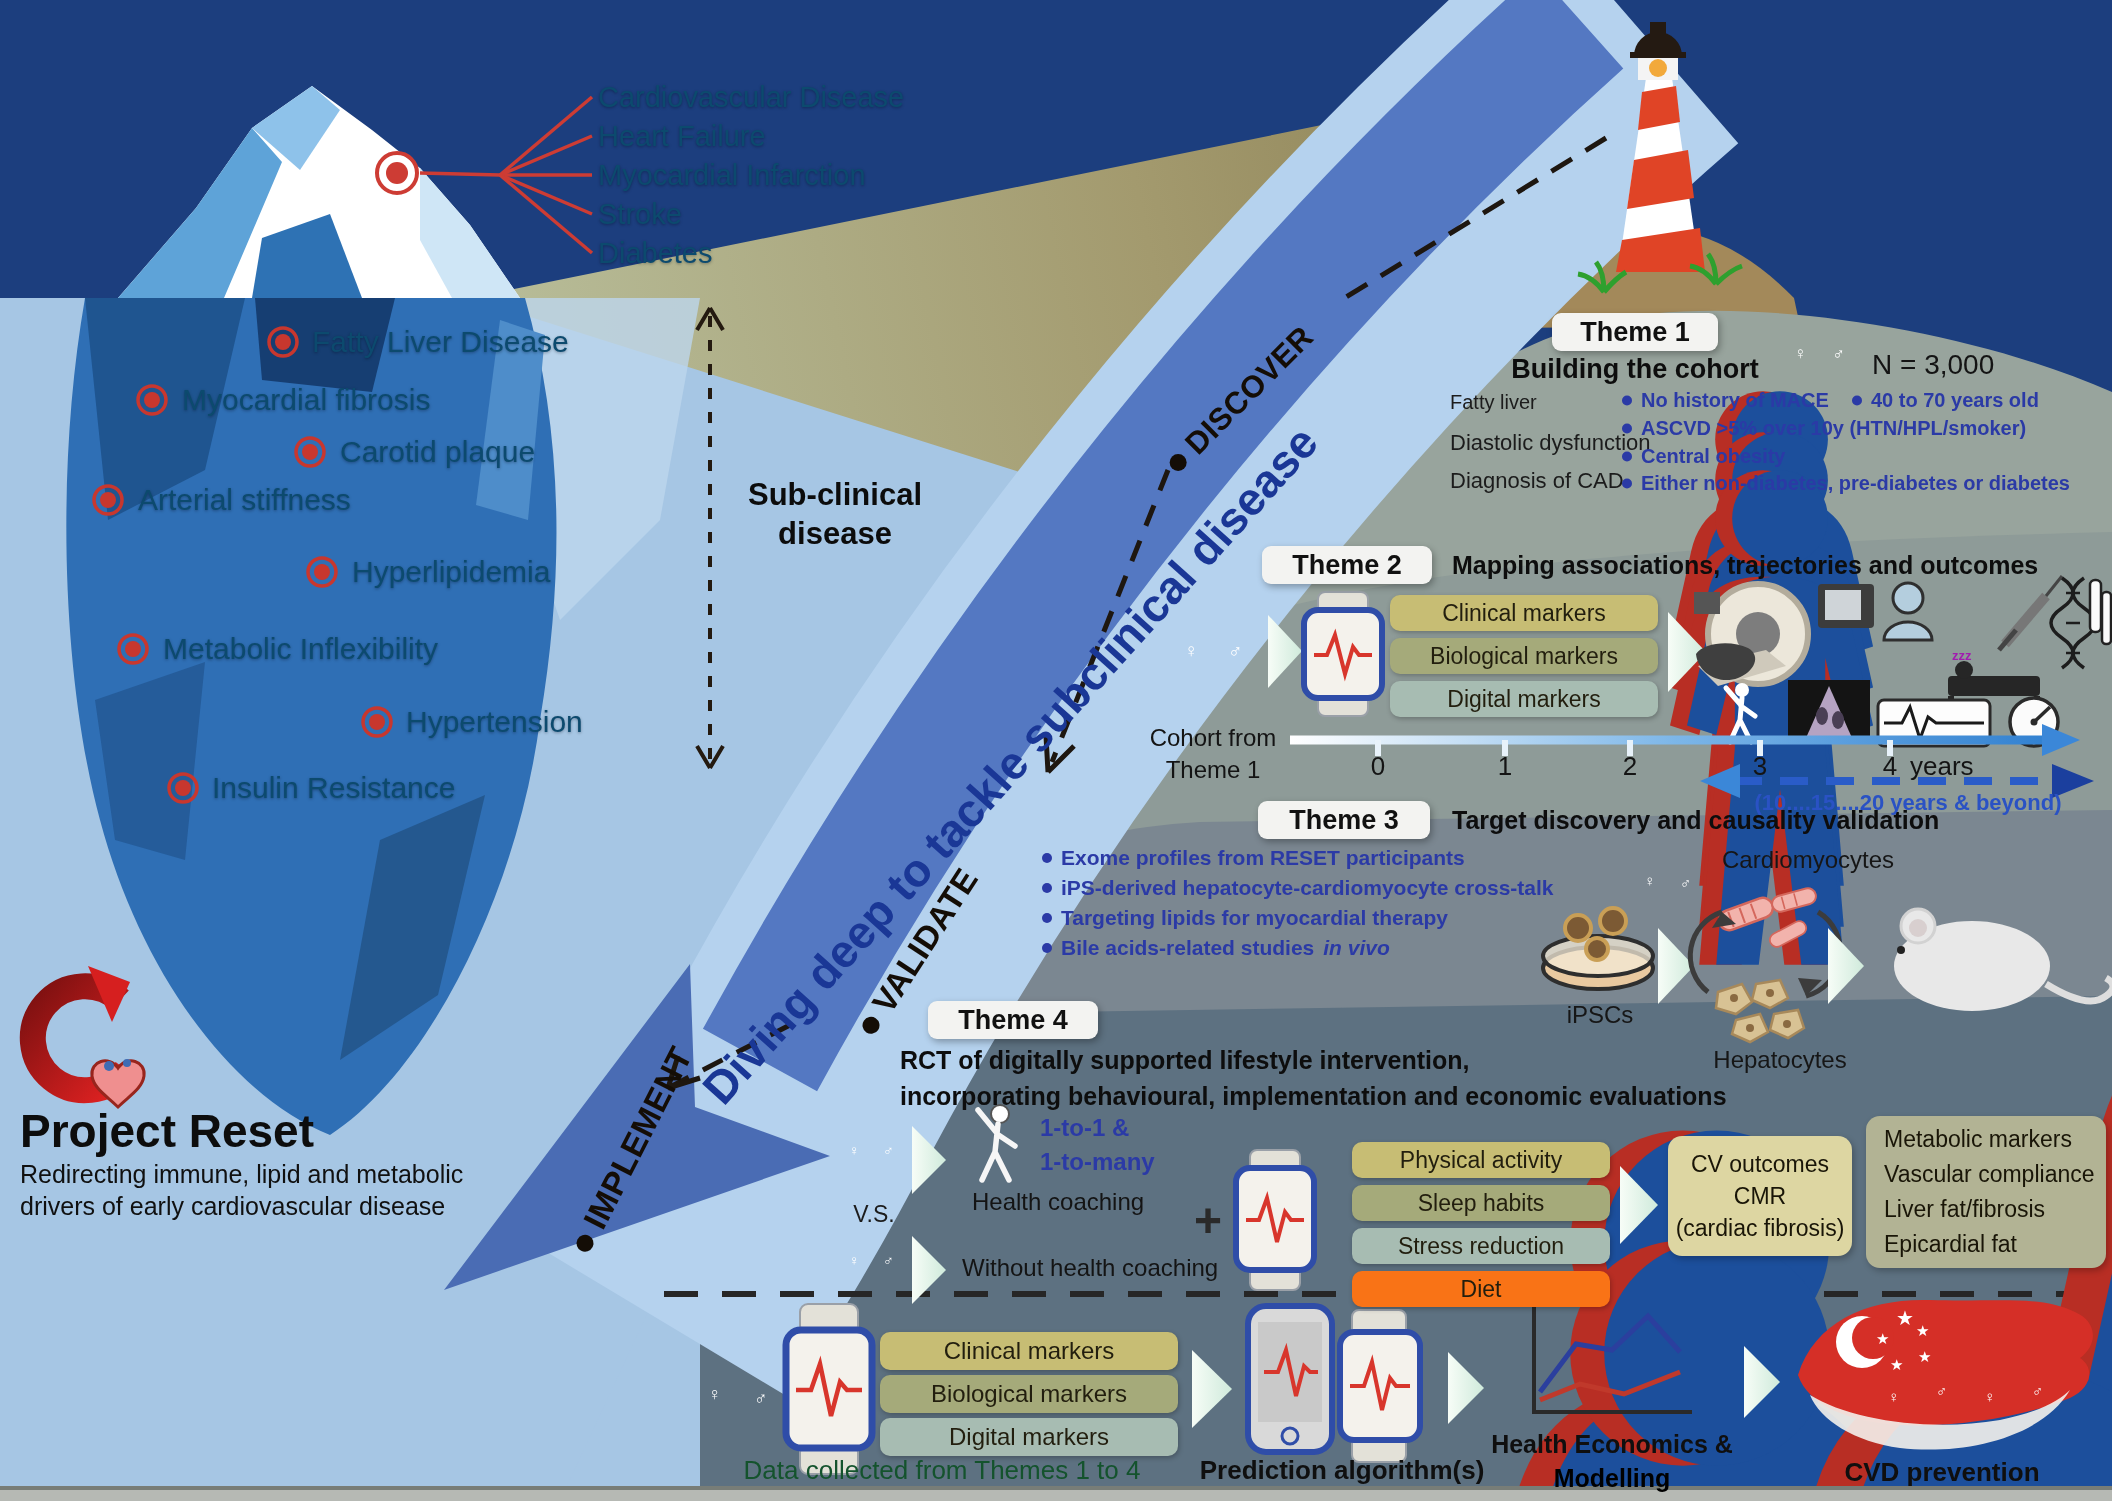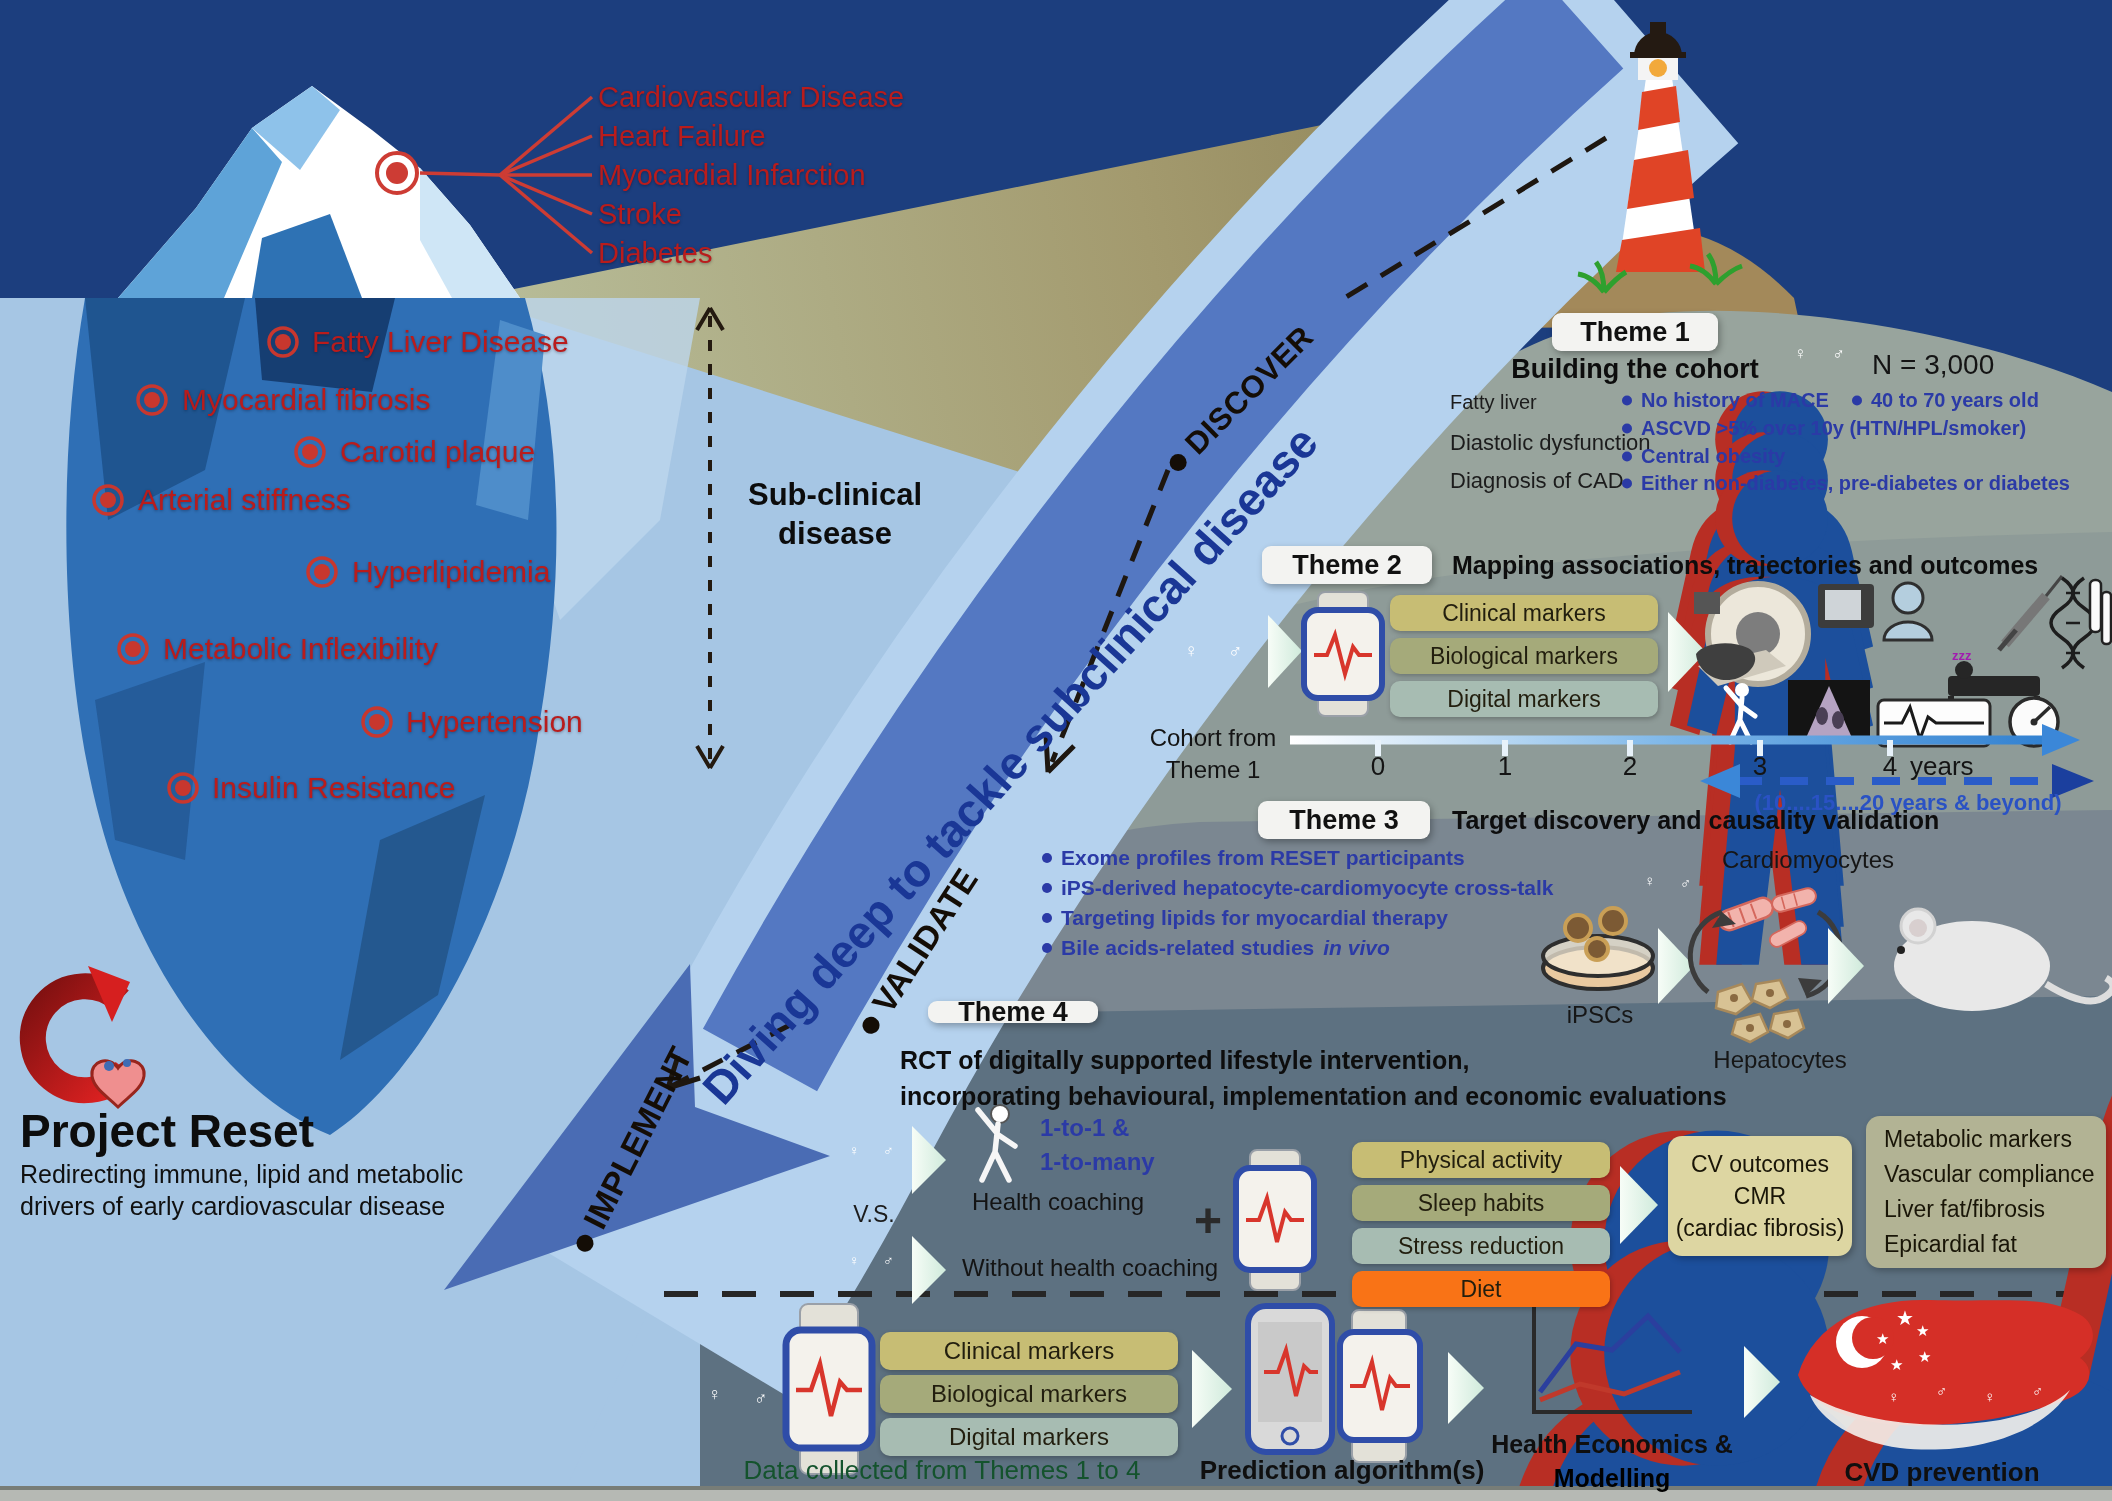--- a/index.html
+++ b/index.html
@@ -2,21 +2,21 @@
 <html><head>
 <meta charset="utf-8">
 <style>
   body{margin:0;background:#666}
   #canvas{position:relative;width:2112px;height:1501px;overflow:hidden;
           font-family:"Liberation Sans","DejaVu Sans",sans-serif;background:#a6c6e4}
   svg.art{position:absolute;left:0;top:0}
   .lbl{position:absolute;white-space:nowrap}
   .ctr{transform:translate(-50%,-50%)}
   .cy{transform:translateY(-50%)}
-  .white{color:#b91c1c;font-weight:500;font-size:30px;text-shadow:0 1px 3px rgba(0,0,20,.35)}
+  .white{color:#0c4a6e;font-weight:500;font-size:30px;text-shadow:0 1px 3px rgba(0,0,20,.35)}
   .top5{font-size:29px}
   .chip{position:absolute;background:#f3f3f1;border-radius:9px;display:flex;align-items:center;
         justify-content:center;font-weight:700;font-size:27px;color:#111;
         box-shadow:2px 3px 7px rgba(0,0,0,.3)}
   .ttitle{position:absolute;font-weight:700;color:#0d0d0d;white-space:nowrap}
   .pill{position:absolute;border-radius:10px;display:flex;align-items:center;justify-content:center;
         font-size:23px;font-weight:500;color:#221e0e;box-shadow:1px 2px 5px rgba(0,0,0,.25)}
   .p-olive{background:#c7bd74}.p-green{background:#a5aa7a}.p-sage{background:#a7bcb2}.p-gray{background:#f97316}
   .blue{color:#2b3aa6}
   .bul{position:absolute;display:flex;align-items:center;gap:9px;white-space:nowrap;
@@ -498,21 +498,21 @@
   <span class="bdot"></span>
   <span>Bile acids-related studies</span>
   <i>in vivo</i>
     </div>
 <span class="gsym" style="left:1644px;top:872px;font-size:15px">♀</span>
 <span class="gsym" style="left:1680px;top:874px;font-size:15px">♂</span>
 <div class="lbl cy dark" style="left:1722px;top:860px;font-size:24px">Cardiomyocytes</div>
 <div class="lbl ctr dark" style="left:1600px;top:1015px;font-size:24px">iPSCs</div>
 <div class="lbl ctr dark" style="left:1780px;top:1060px;font-size:24px">Hepatocytes</div>
 
-<div class="chip" style="left:928px;top:1001px;width:170px;height:22px">Theme 4</div>
+<div class="chip" style="left:928px;top:1001px;width:170px;height:38px">Theme 4</div>
 <div class="ttitle cy" style="left:900px;top:1060px;font-size:25px">RCT of digitally supported lifestyle intervention,</div>
 <div class="ttitle cy" style="left:900px;top:1096px;font-size:25px">incorporating behavioural, implementation and economic evaluations</div>
 <span class="gsym" style="left:849px;top:1142px;font-size:14px">♀</span>
 <span class="gsym" style="left:883px;top:1142px;font-size:14px">♂</span>
 <span class="gsym" style="left:849px;top:1252px;font-size:14px">♀</span>
 <span class="gsym" style="left:883px;top:1252px;font-size:14px">♂</span>
 <div class="lbl ctr" style="left:874px;top:1214px;font-size:23px;color:#1c1c1c">V.S.</div>
 <div class="lbl cy blue" style="left:1040px;top:1128px;font-size:24px;font-weight:600">1-to-1 &amp;</div>
 <div class="lbl cy blue" style="left:1040px;top:1162px;font-size:24px;font-weight:600">1-to-many</div>
 <div class="lbl cy" style="left:972px;top:1202px;font-size:24px;color:#141414">Health coaching</div>

